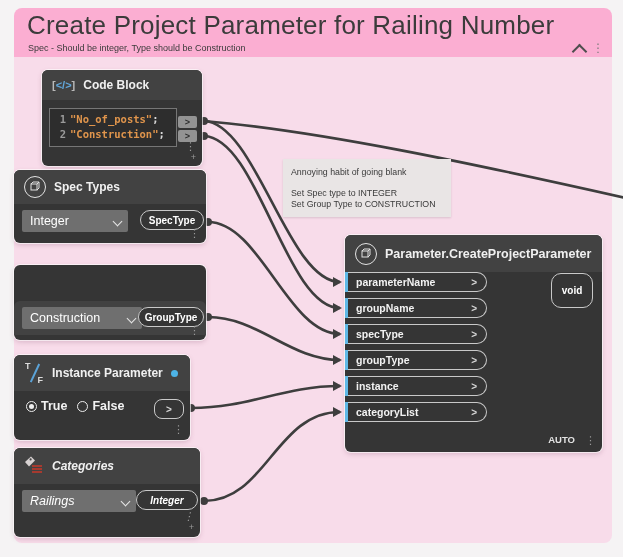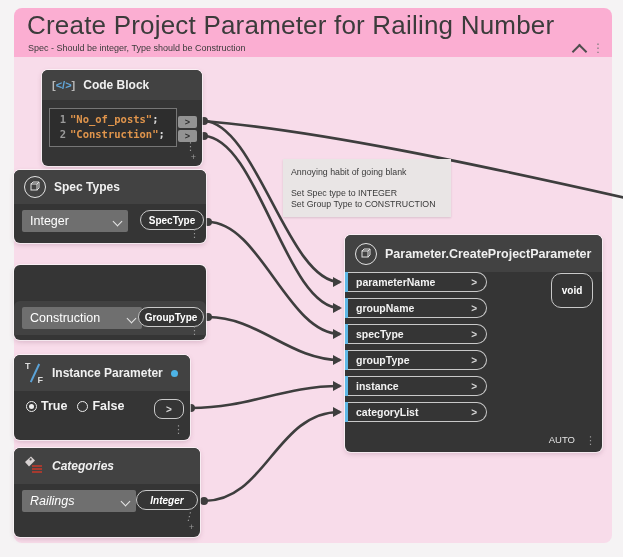--- a/index.html
+++ b/index.html
@@ -62,21 +62,21 @@
 
   
   .radio-row{position:absolute;left:12px;top:44px;display:flex;align-items:center;gap:10px;font-size:12.5px;font-weight:bold;color:#f2f2f2;}
   .radio{width:11px;height:11px;border:1.6px solid #ededed;border-radius:50%;box-sizing:border-box;display:inline-flex;align-items:center;justify-content:center;margin-right:4px;}
   .radio .dot{width:5px;height:5px;border-radius:50%;background:#ededed;}
 
   
   .note{position:absolute;left:283px;top:159px;width:168px;height:58px;background:#e9e5e5;box-shadow:0 1px 2px rgba(0,0,0,.12);padding:8px 8px;box-sizing:border-box;font-size:8.8px;color:#3a3a3a;line-height:11px;}
   .note .gap{height:10px;}
 
-  .auto-label{position:absolute;right:27px;bottom:7px;font-size:9.5px;font-weight:normal;color:#e3e3e3;}
+  .auto-label{position:absolute;right:27px;bottom:7px;font-size:9.5px;font-weight:bold;color:#e3e3e3;}
 </style>
 </head>
 <body>
 
 <div id="canvas">
 
   <div class="group">
     <div class="group-body"></div>
     <div class="group-header">
       <div class="group-title">Create Project Parameter for Railing Number</div>

